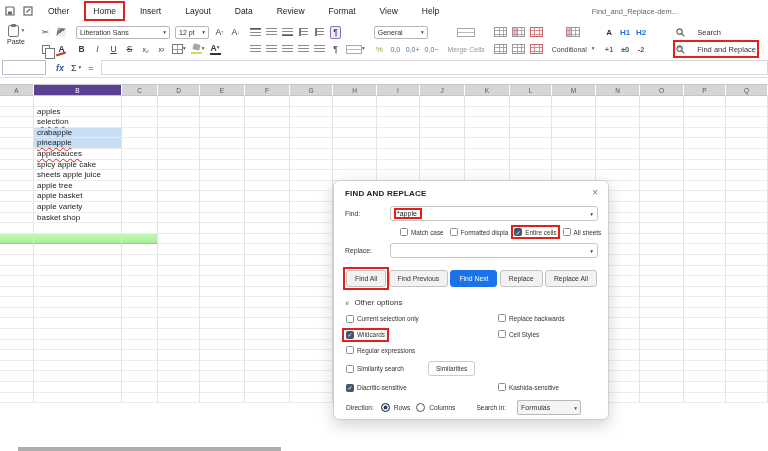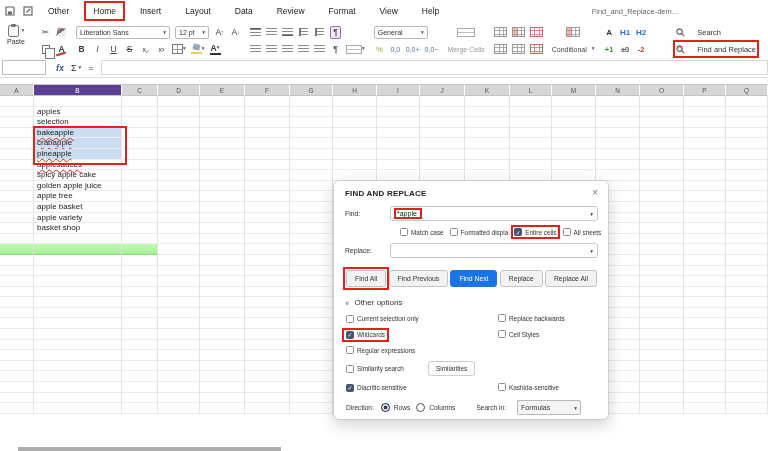--- a/index.html
+++ b/index.html
@@ -413,39 +413,20 @@
         <div class="cell" style="width: 45px;"></div>
         <div class="cell" style="width: 42px;"></div>
         <div class="cell" style="width: 44px;"></div>
         <div class="cell" style="width: 44px;"></div>
         <div class="cell" style="width: 44px;"></div>
         <div class="cell" style="width: 42px;"></div>
         <div class="cell" style="width: 42px;"></div>
       </div>
       <div class="srow">
         <div class="cell" style="width: 34px;"></div>
-        <div class="cell hl sq box-group" style="width: 88px;">bakeapple</div>
-        <div class="cell" style="width: 36px;"></div>
-        <div class="cell" style="width: 42px;"></div>
-        <div class="cell" style="width: 45px;"></div>
-        <div class="cell" style="width: 45px;"></div>
-        <div class="cell" style="width: 43px;"></div>
-        <div class="cell" style="width: 44px;"></div>
-        <div class="cell" style="width: 43px;"></div>
-        <div class="cell" style="width: 45px;"></div>
-        <div class="cell" style="width: 45px;"></div>
-        <div class="cell" style="width: 42px;"></div>
-        <div class="cell" style="width: 44px;"></div>
-        <div class="cell" style="width: 44px;"></div>
-        <div class="cell" style="width: 44px;"></div>
-        <div class="cell" style="width: 42px;"></div>
-        <div class="cell" style="width: 42px;"></div>
-      </div>
-      <div class="srow">
-        <div class="cell" style="width: 34px;"></div>
         <div class="cell hl sq" style="width: 88px;">crabapple</div>
         <div class="cell" style="width: 36px;"></div>
         <div class="cell" style="width: 42px;"></div>
         <div class="cell" style="width: 45px;"></div>
         <div class="cell" style="width: 45px;"></div>
         <div class="cell" style="width: 43px;"></div>
         <div class="cell" style="width: 44px;"></div>
         <div class="cell" style="width: 43px;"></div>
         <div class="cell" style="width: 45px;"></div>
         <div class="cell" style="width: 45px;"></div>
@@ -508,21 +489,21 @@
         <div class="cell" style="width: 45px;"></div>
         <div class="cell" style="width: 42px;"></div>
         <div class="cell" style="width: 44px;"></div>
         <div class="cell" style="width: 44px;"></div>
         <div class="cell" style="width: 44px;"></div>
         <div class="cell" style="width: 42px;"></div>
         <div class="cell" style="width: 42px;"></div>
       </div>
       <div class="srow">
         <div class="cell" style="width: 34px;"></div>
-        <div class="cell" style="width: 88px;">golden apple juice</div>
+        <div class="cell" style="width: 88px;">sheets apple juice</div>
         <div class="cell" style="width: 36px;"></div>
         <div class="cell" style="width: 42px;"></div>
         <div class="cell" style="width: 45px;"></div>
         <div class="cell" style="width: 45px;"></div>
         <div class="cell" style="width: 43px;"></div>
         <div class="cell" style="width: 44px;"></div>
         <div class="cell" style="width: 43px;"></div>
         <div class="cell" style="width: 45px;"></div>
         <div class="cell" style="width: 45px;"></div>
         <div class="cell" style="width: 42px;"></div>

